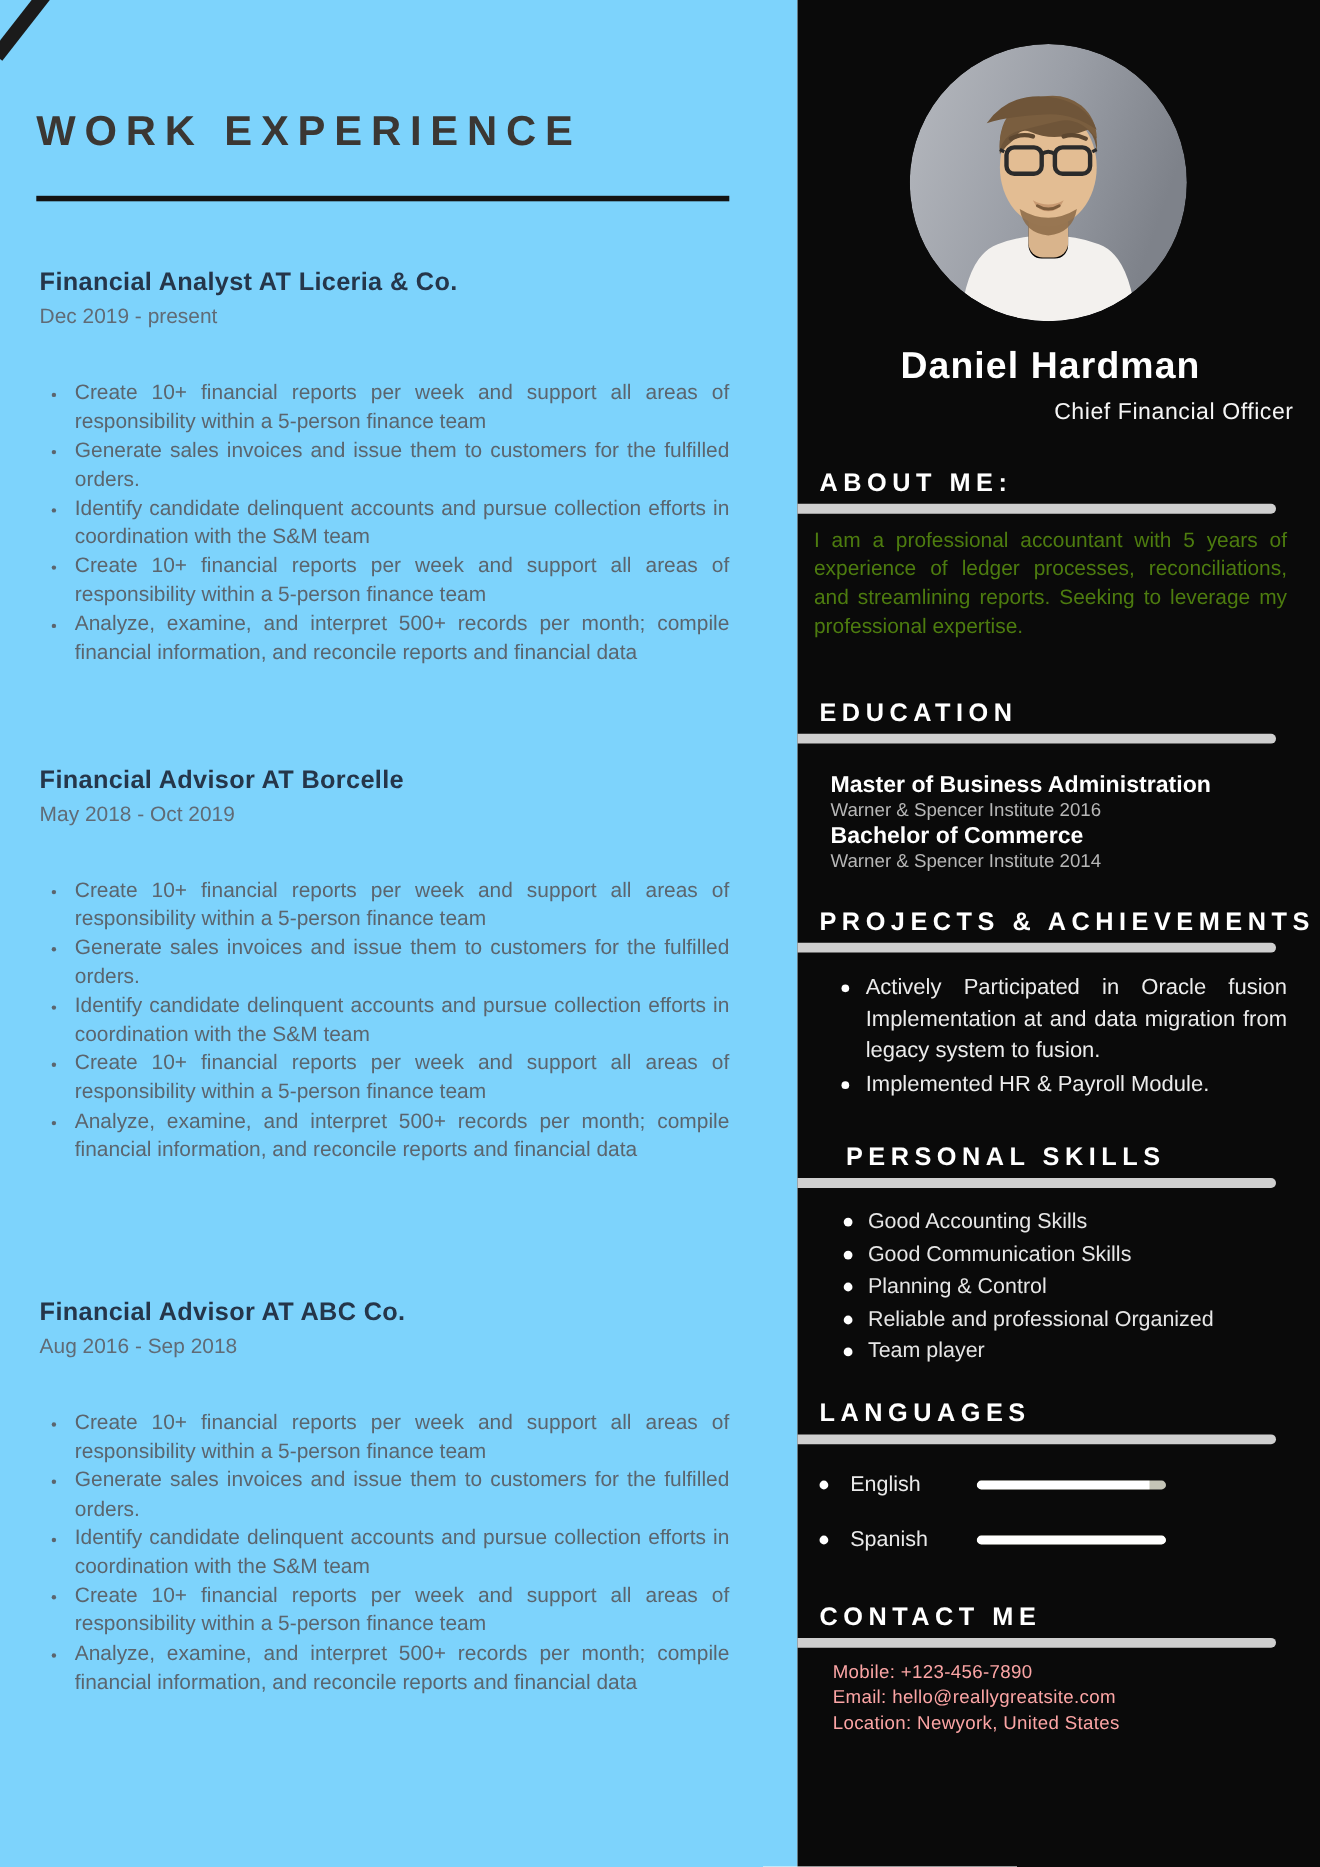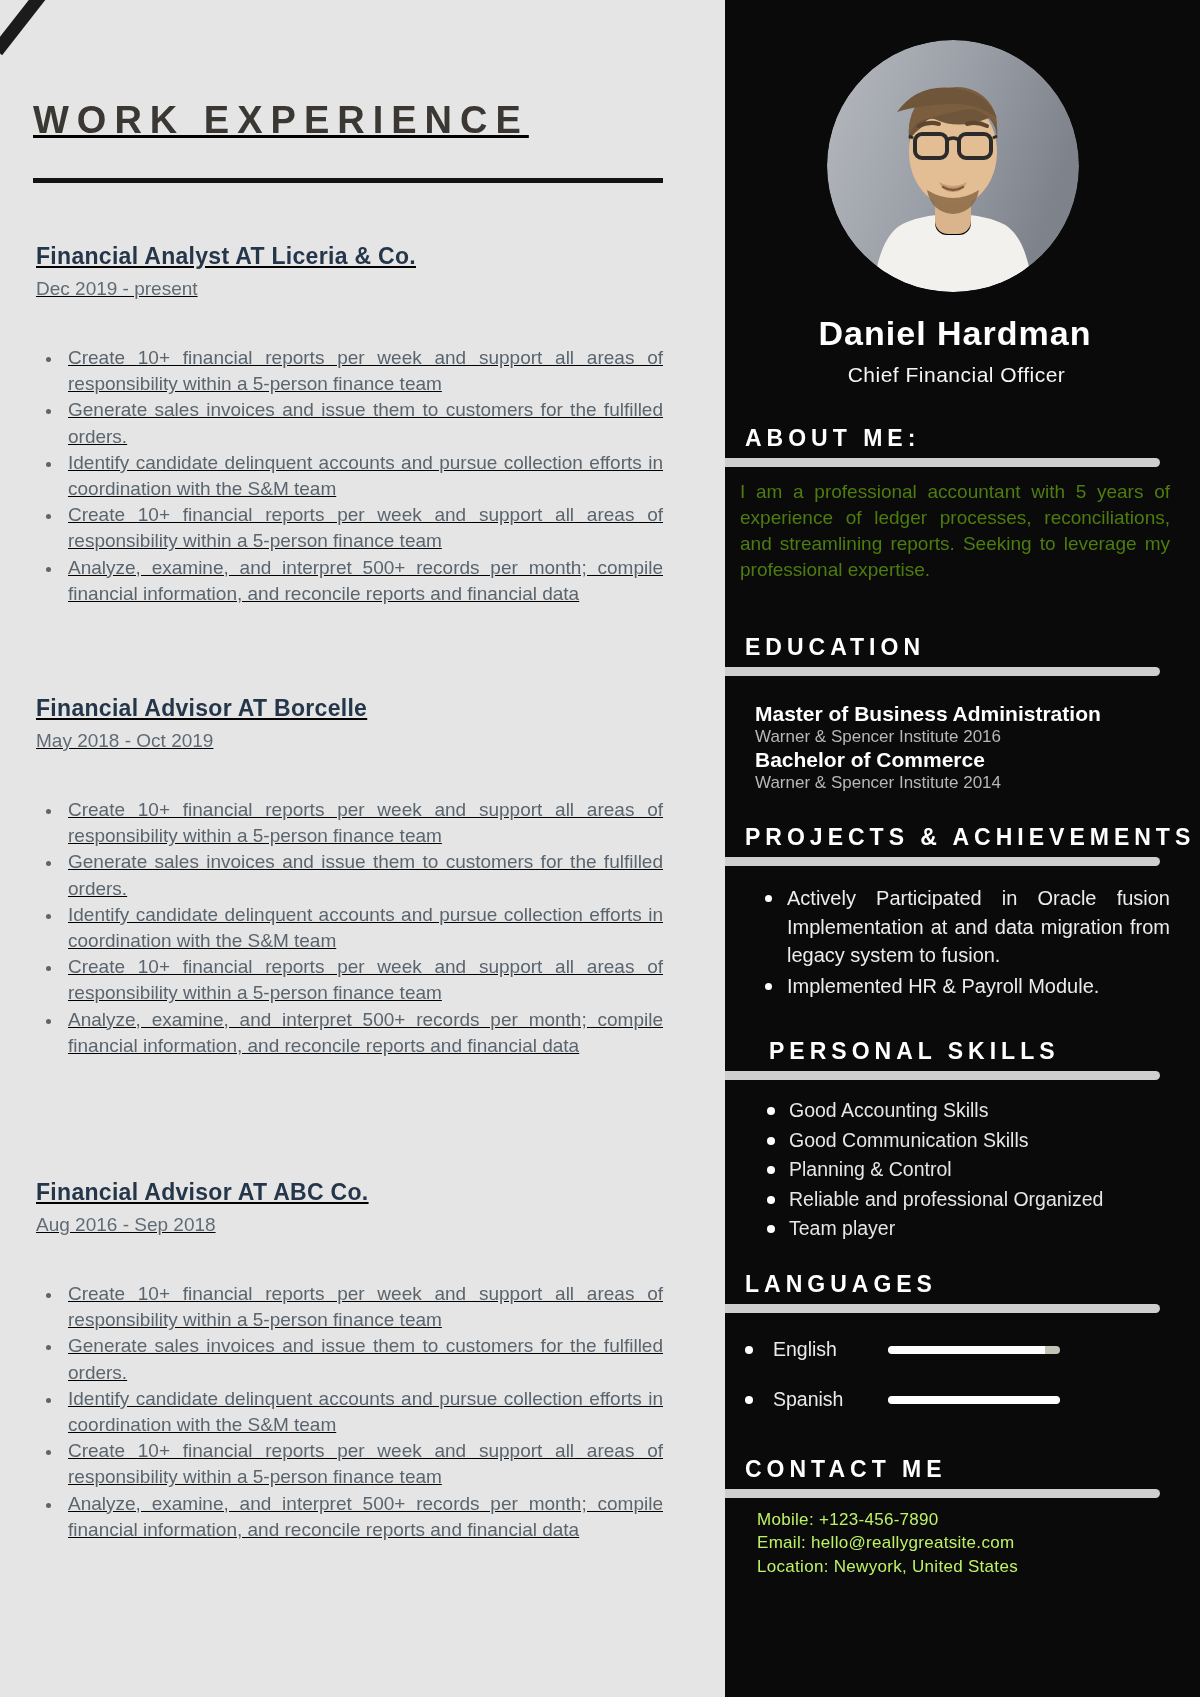--- a/index.html
+++ b/index.html
@@ -6,21 +6,21 @@
   html,body { background:#e8e8e8; }
   .page {
     position:relative; width:1200px; height:1697px; background:#ffffff;
     font-family:"Liberation Sans","DejaVu Sans",sans-serif; display:flex; overflow:hidden;
   }
   .corner-stripe {
     position:absolute; top:14px; left:-18px; width:78px; height:13px;
     background:#1b1b1b; transform:rotate(-52deg);
   }
   
-  .left-col { width:725px; height:100%; background:#e5e5e5;text-decoration:underline; }
+  .left-col { width:725px; height:100%; background:#7dd3fc; }
   .we-title {
     margin:100px 0 0 33px; font-size:38px; font-weight:700; letter-spacing:8px;
     color:#3b3733; line-height:40px;
   }
   .we-divider { margin:38px 0 0 33px; width:630px; height:5px; background:#131313; }
   .job { margin-left:36px; margin-right:62px; }
   .job-title { font-size:23px; font-weight:700; color:#25364a; line-height:27px; letter-spacing:0.3px; }
   .job-dates { margin-top:7px; font-size:19px; color:#606b76; line-height:24px; }
   .job-bullets { margin-top:44px; margin-left:10px; padding-left:16px; list-style:disc outside; }
   .job-bullets li {
@@ -29,21 +29,21 @@
   .job-bullets li::marker { color:#5b656e; font-size:16px; }
   .job1 { margin-top:60px; }
   .job2 { margin-top:88px; }
   .job3 { margin-top:120px; }
   
   .right-col { width:475px; height:100%; background:#0a0a0a; color:#fff; position:relative; }
   .avatar-wrap { width:252px; height:252px; margin:40px auto 0; margin-right:121px; margin-left:102px;
     border-radius:50%; overflow:hidden; }
   .p-name { margin-top:23px; padding-right:15px; text-align:center; font-size:34px;
     font-weight:700; letter-spacing:1px; color:#ffffff; line-height:36px; }
-  .p-role { margin-top:12px; padding-right:12px; text-align:center; font-size:21px;
+  .p-role { margin-top:12px; padding-right:24px; text-align:right; font-size:21px;
     color:#f5f5f5; line-height:24px; letter-spacing:0.5px; }
   .sec-head {
     padding-left:20px; font-size:23px; font-weight:700; letter-spacing:5px;
     color:#ffffff; line-height:22px; white-space:nowrap;
   }
   .sec-bar { margin-top:9px; width:435px; height:9px; background:#cfcfcf; border-radius:0 5px 5px 0; }
   .about-head { margin-top:40px; }
   .about-text {
     margin-top:12px; padding:0 30px 0 15px; font-size:19px; line-height:26px;
     color:#4d7c0f; text-align:justify;
@@ -71,21 +71,21 @@
   .langs-head { margin-top:29px; }
   .lang-rows { margin-top:26px; padding-left:20px; }
   .lang-row { display:flex; align-items:center; height:22px; }
   .lang-row + .lang-row { margin-top:28px; }
   .lang-dot { width:8px; height:8px; border-radius:50%; background:#ffffff; flex:0 0 auto; }
   .lang-label { margin-left:20px; width:105px; font-size:19.5px; color:#eaeaea; }
   .lang-bar { width:172px; height:8px; border-radius:4px; background:#c4c4b6; overflow:hidden; margin-left:10px; }
   .lang-fill { height:100%; background:#ffffff; border-radius:4px 0 0 4px; }
   .contact-head { margin-top:47px; }
   .contact-lines { margin-top:10px; padding-left:32px; }
-  .contact-line { font-size:17px; line-height:23.5px; color:#bef264; letter-spacing:0.3px; }
+  .contact-line { font-size:17px; line-height:23.5px; color:#fca5a5; letter-spacing:0.3px; }
 </style>
 </head>
 <body>
 
 <div class="page">
   <div class="corner-stripe"></div>
 
   <div class="left-col">
     <h1 class="we-title">WORK EXPERIENCE</h1>
     <div class="we-divider"></div>

